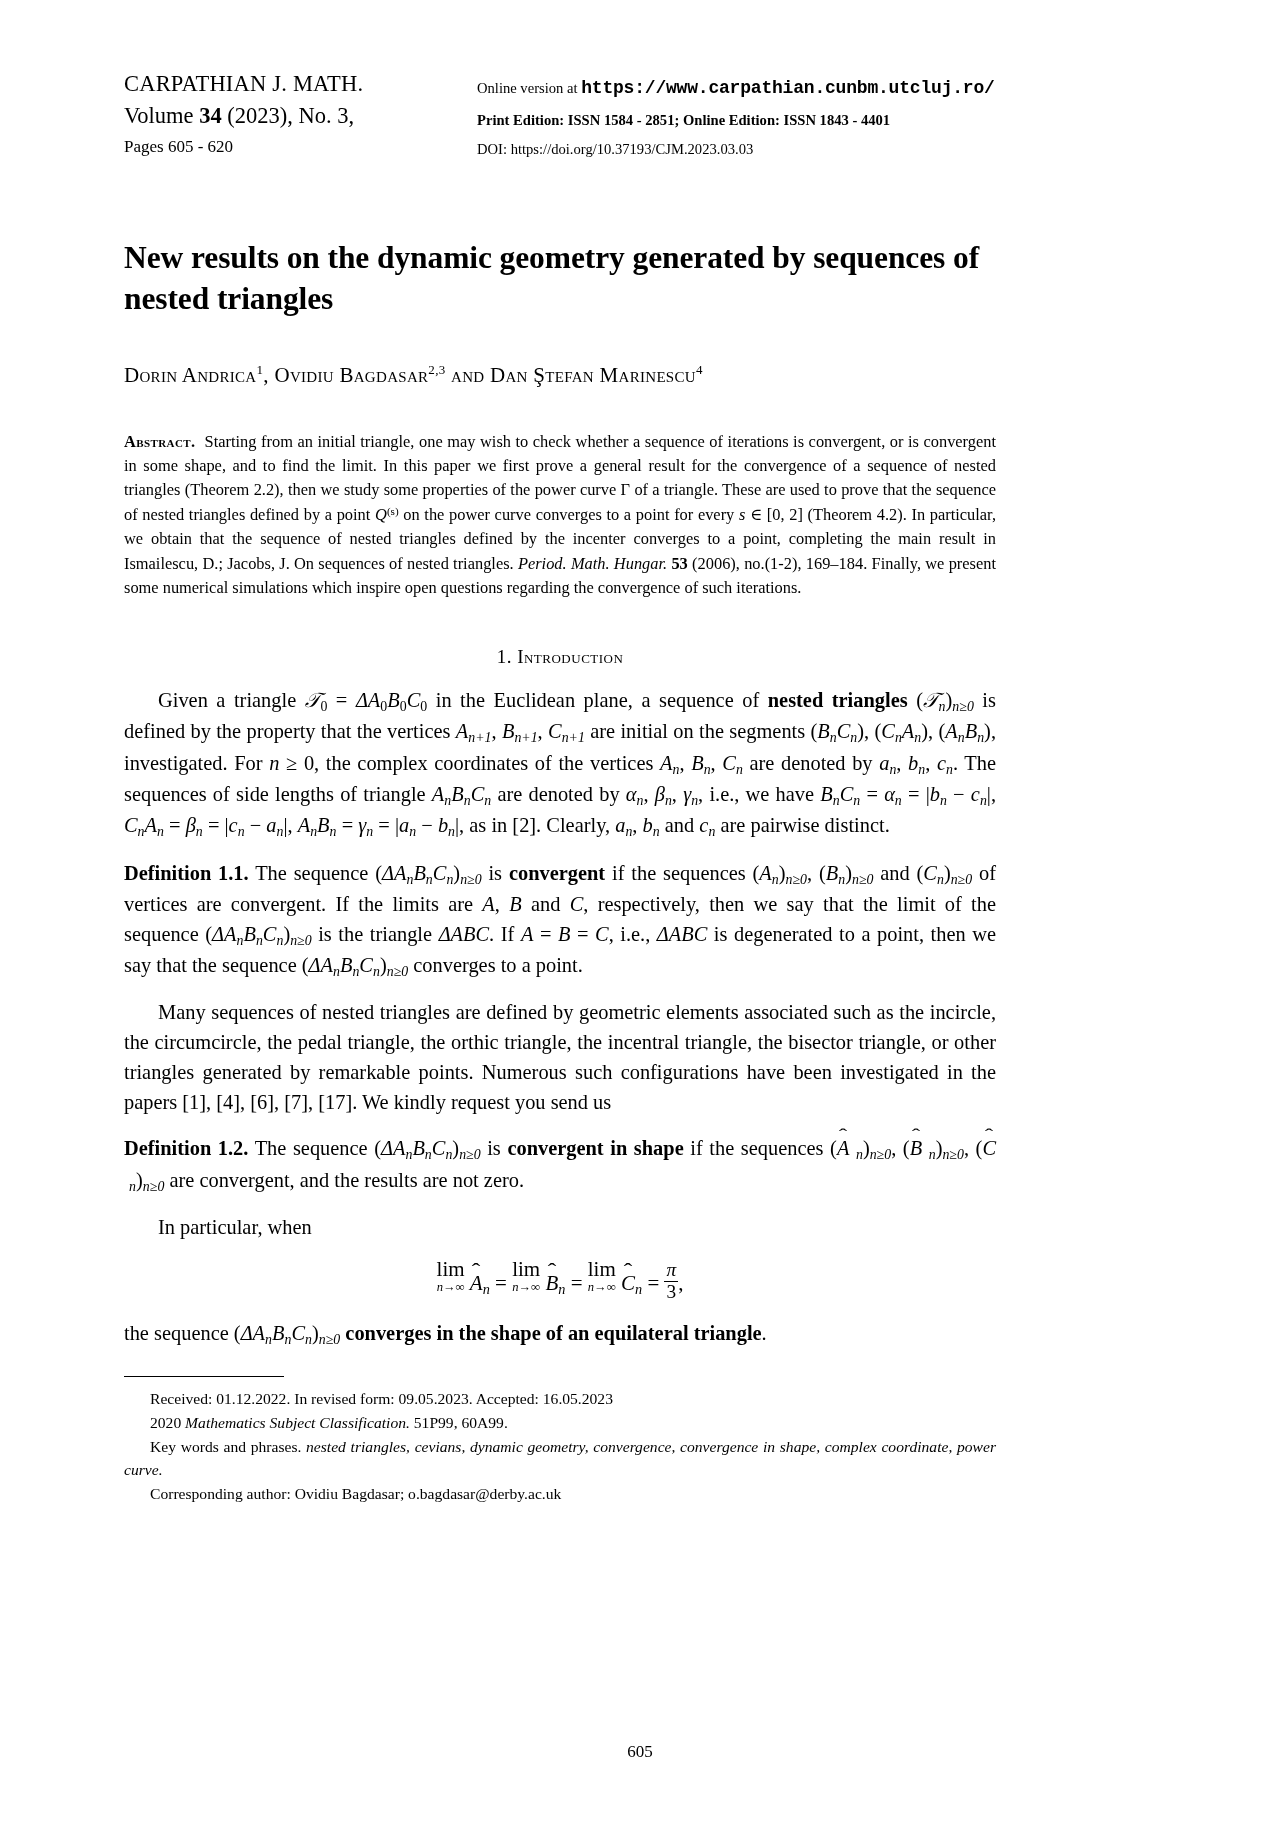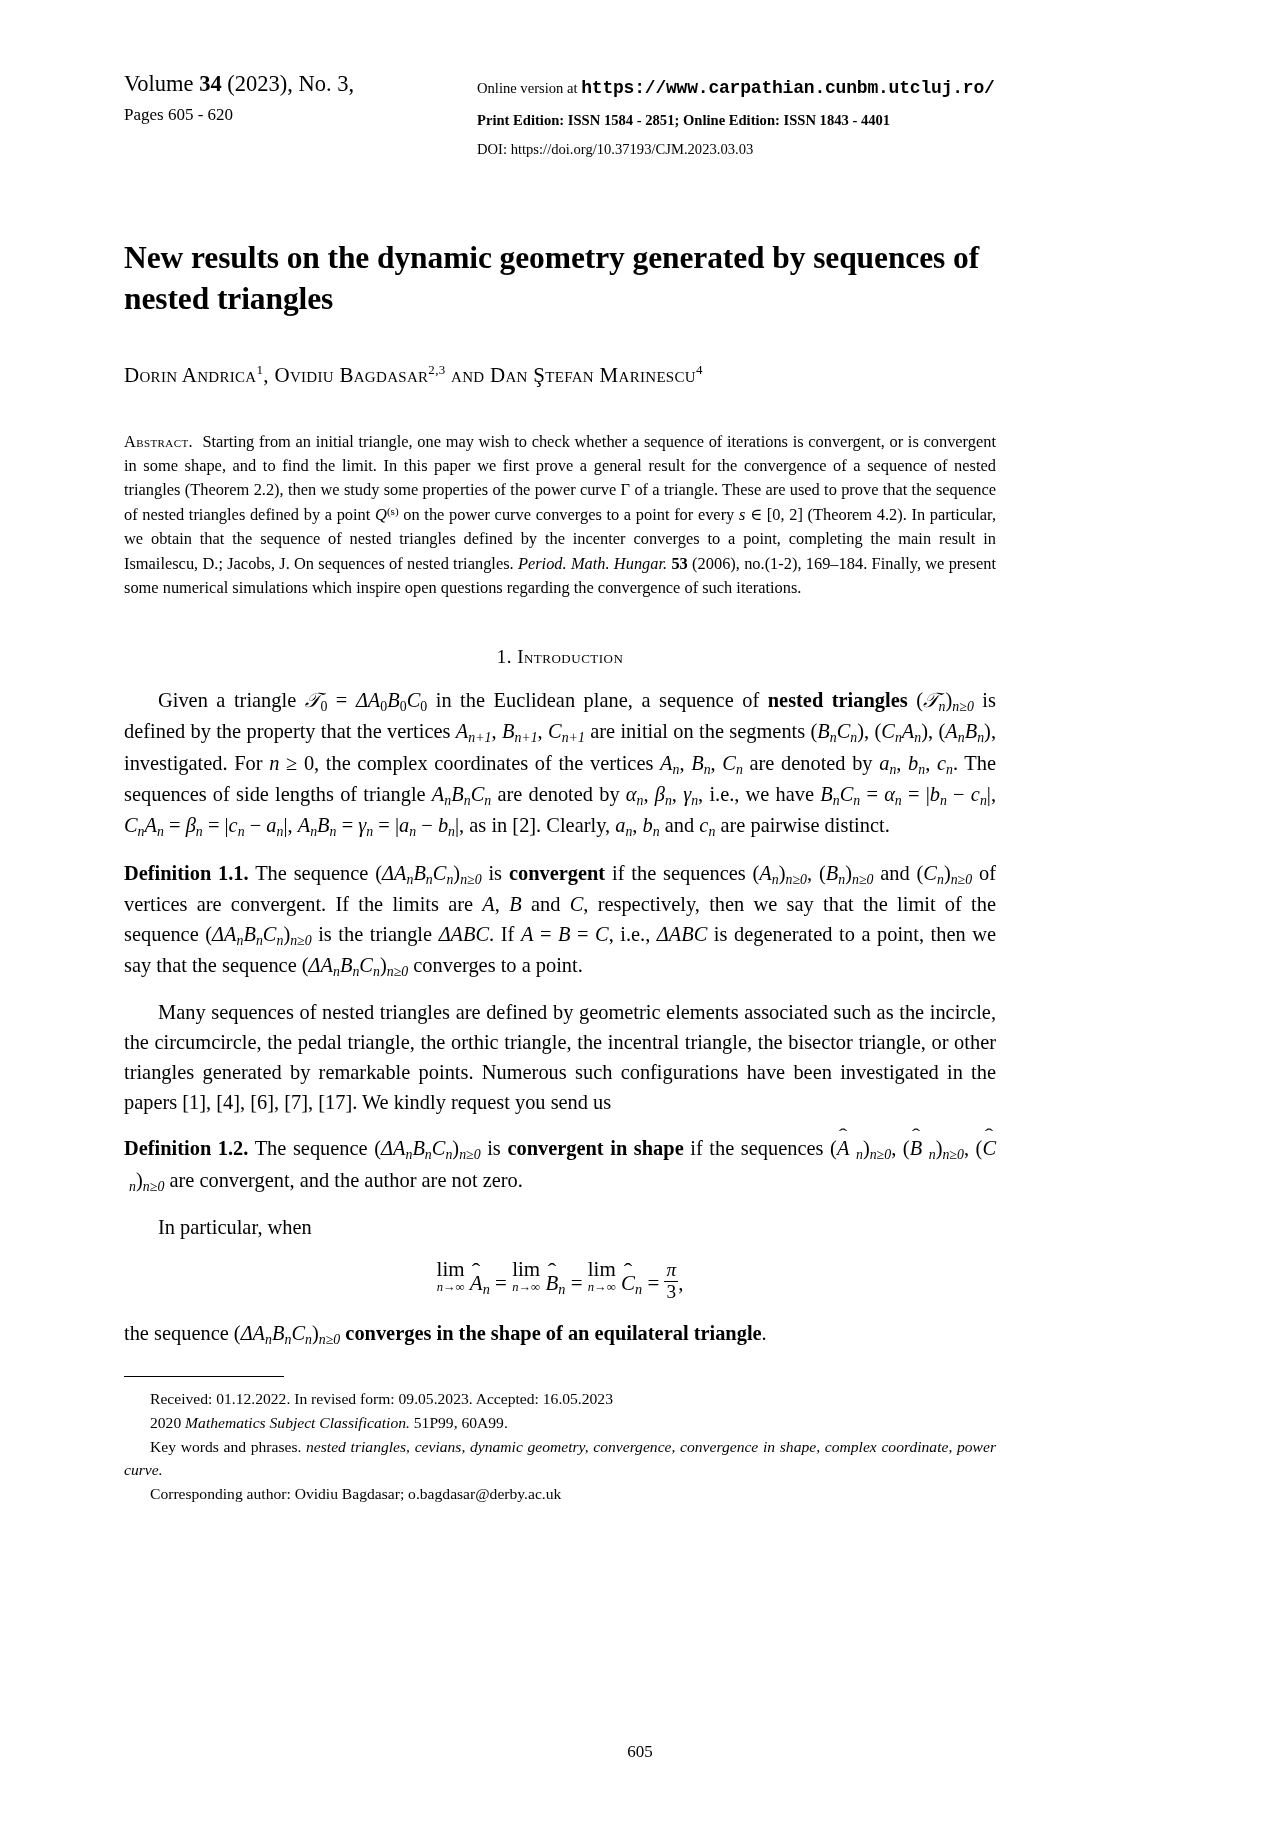--- a/index.html
+++ b/index.html
@@ -98,20 +98,21 @@
   
   .abstract {
     margin-top: 42px;
     font-size: 16.4px;
     line-height: 1.48;
     text-align: justify;
   }
   .abstract .head {
     font-variant: small-caps;
     letter-spacing: 0.4px;
+    font-weight: bold;
   }
   .abstract i { font-style: italic; }
   .abstract b { font-weight: 700; }
 
   
   .section-head {
     margin-top: 46px;
     text-align: center;
     font-size: 19px;
     font-variant: small-caps;
@@ -205,20 +206,21 @@
   }
 </style>
 </head>
 <body>
 
 <div class="page">
   <div class="content">
 
     <div class="masthead">
       <div class="mast-left">
+        <div class="mast-journal">CARPATHIAN J. MATH.</div>
         <div class="mast-volume"><span>Volume </span><b>34</b><span> (2023), No. 3,</span></div>
         <div class="mast-pages">Pages 605 - 620</div>
       </div>
       <div class="mast-right">
         <div class="l"><span>Online version at </span><span class="mono">https://www.carpathian.cunbm.utcluj.ro/</span></div>
         <div class="l bold">Print Edition: ISSN 1584 - 2851; Online Edition: ISSN 1843 - 4401</div>
         <div class="l">DOI: https://doi.org/10.37193/CJM.2023.03.03</div>
       </div>
     </div>
 
@@ -281,21 +283,21 @@
     <div class="para indent">Many sequences of nested triangles are defined by geometric elements associated such as the incircle, the circumcircle, the pedal triangle, the orthic triangle, the incentral triangle, the bisector triangle, or other triangles generated by remarkable points. Numerous such configurations have been investigated in the papers [1], [4], [6], [7], [17]. We kindly request you send us</div>
 
     <div class="para"><b>Definition 1.2.</b>
       <span>The sequence</span>
       (<span class="mi">ΔA<span class="sub">n</span>B<span class="sub">n</span>C<span class="sub">n</span></span>)<span class="sub">n≥0</span>
       <span>is</span> <b>convergent in shape</b>
       <span>if the sequences</span>
       (<span class="mi hat">A<span class="hatmark">̂</span></span><span class="mi">&nbsp;<span class="sub">n</span></span>)<span class="sub">n≥0</span>,
       (<span class="mi hat">B<span class="hatmark">̂</span></span><span class="mi">&nbsp;<span class="sub">n</span></span>)<span class="sub">n≥0</span>,
       (<span class="mi hat">C<span class="hatmark">̂</span></span><span class="mi">&nbsp;<span class="sub">n</span></span>)<span class="sub">n≥0</span>
-      <span>are convergent, and the author are not zero.</span></div>
+      <span>are convergent, and the results are not zero.</span></div>
 
     <div class="para indent">In particular, when</div>
 
     <div class="display-eq"><span class="lim"><span class="lmain">lim</span><span class="lsub">n→∞</span></span>
       <span class="mi hat">A<span class="hatmark">̂</span></span><span class="sub">n</span>
       <span class="mup">=</span>
       <span class="lim"><span class="lmain">lim</span><span class="lsub">n→∞</span></span>
       <span class="mi hat">B<span class="hatmark">̂</span></span><span class="sub">n</span>
       <span class="mup">=</span>
       <span class="lim"><span class="lmain">lim</span><span class="lsub">n→∞</span></span>

